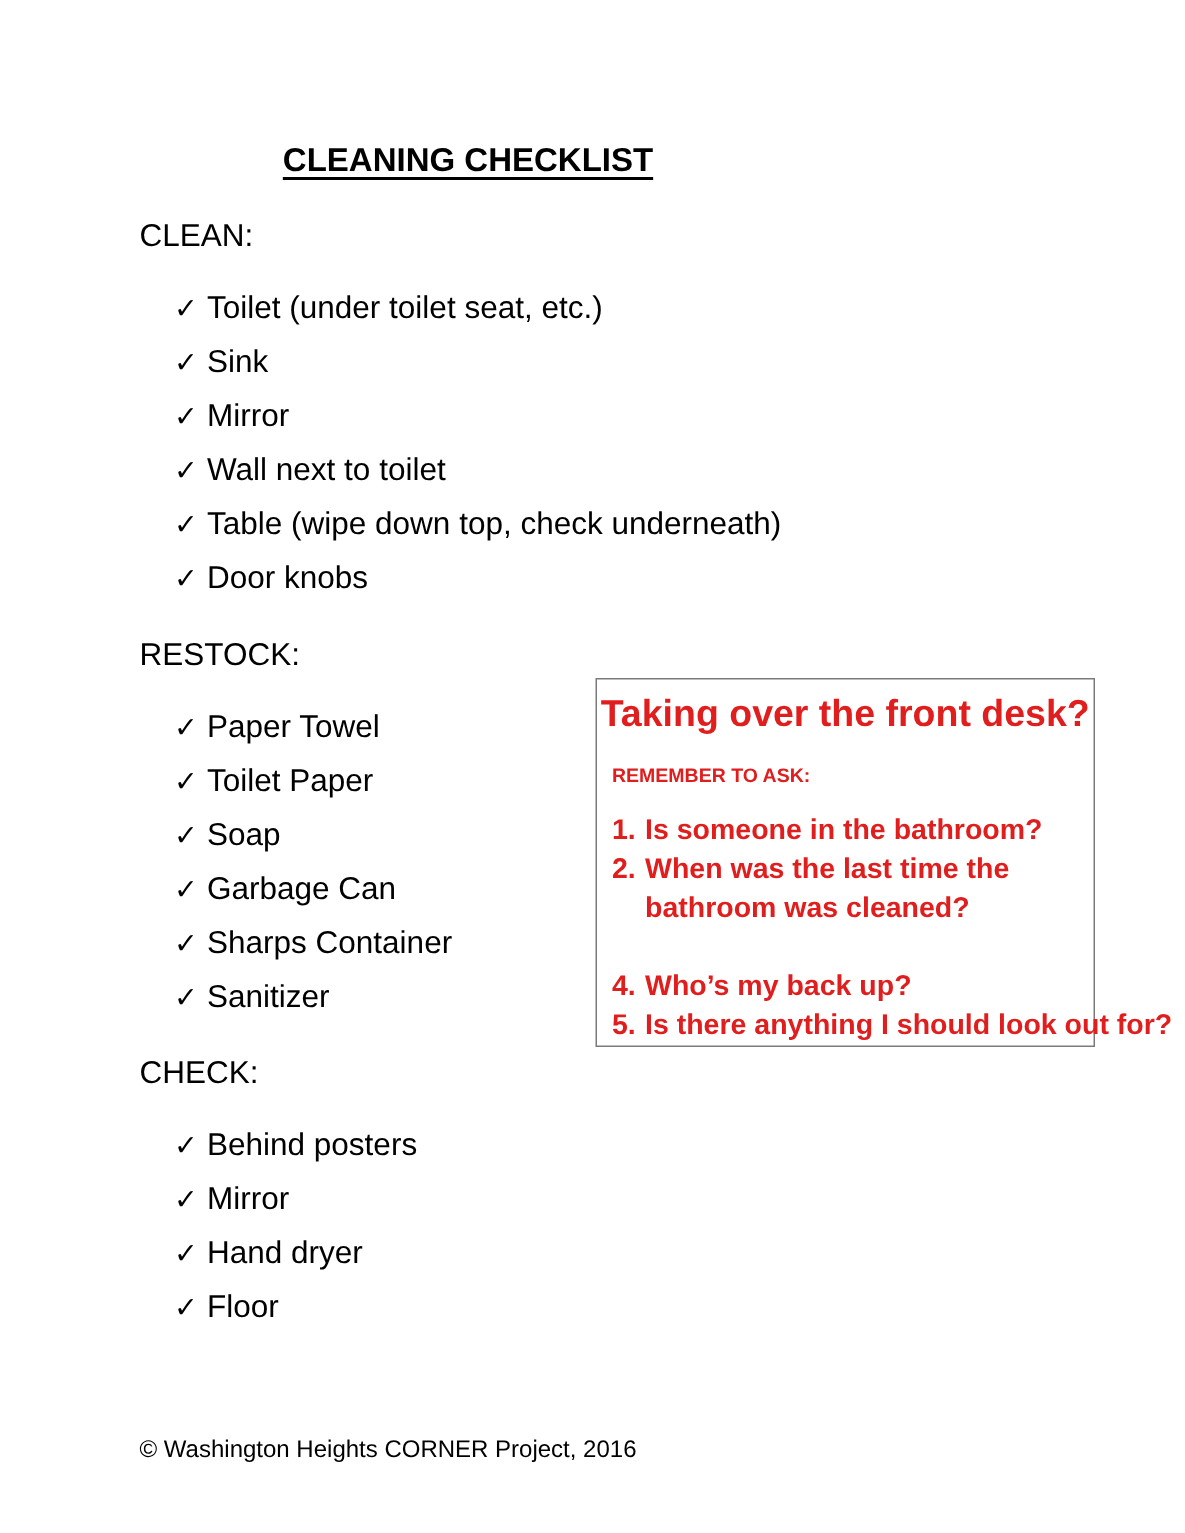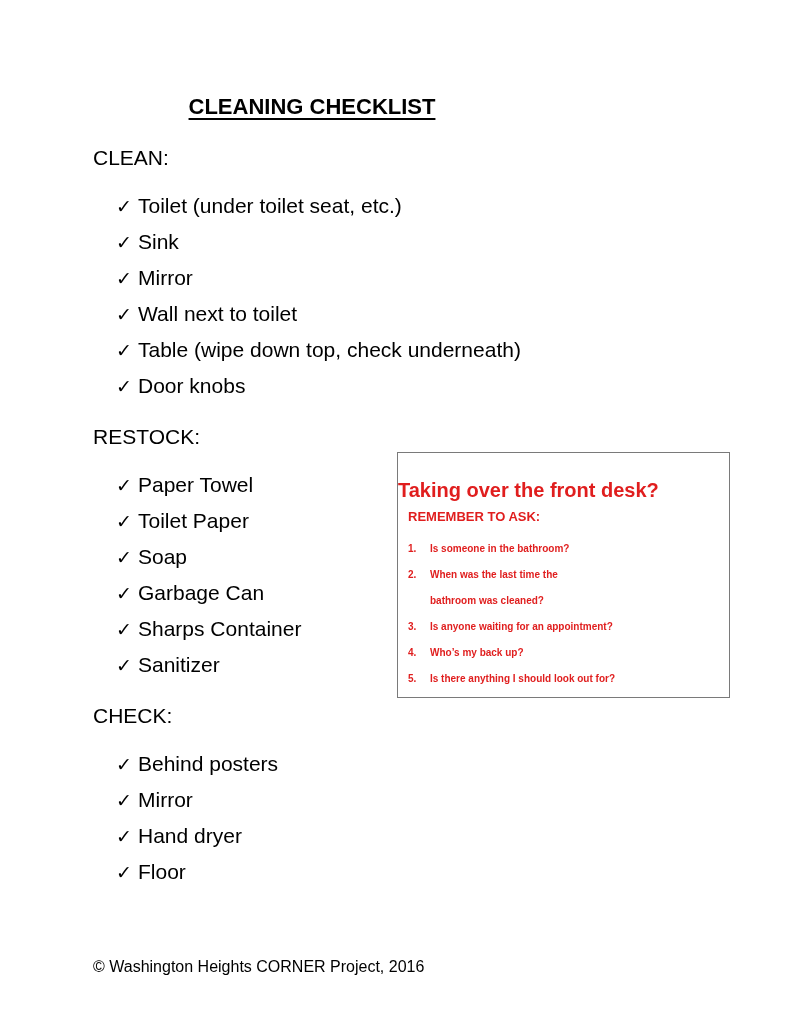--- a/index.html
+++ b/index.html
@@ -6,24 +6,24 @@
   body { width: 790px; height: 1022px; position: relative; overflow: hidden;
          font-family: "Liberation Sans", "DejaVu Sans", sans-serif; color: #000; }
   .title { position: absolute; left: 0; width: 624px; top: 94px; text-align: center;
            font-size: 22px; font-weight: bold; }
   .title span { text-decoration: underline; text-underline-offset: 4px; text-decoration-thickness: 2px; }
   .section-heading { position: absolute; left: 93px; font-size: 21px; }
   .item { position: absolute; left: 116px; font-size: 21px; white-space: nowrap; }
   .item .check { display: inline-block; width: 22px; font-size: 19px; }
   .callout { position: absolute; left: 397px; top: 452px; width: 333px; height: 246px;
              border: 1px solid #7a7a7a; box-sizing: border-box; color: #e01e1e; }
-  .callout .c-title { position: absolute; left: 0; width: 100%; top: 9px; text-align: left;
-                      font-weight: bold; font-size: 20px; margin-top: 17px; }
+  .callout .c-title { position: absolute; left: 0; width: 100%; top: 9px; text-align: center;
+                      font-weight: bold; font-size: 25px; }
   .callout .c-sub { position: absolute; left: 10px; top: 56px; font-weight: bold; font-size: 13px; }
-  .callout .q { position: absolute; left: 10px; font-weight: bold; font-size: 10px; white-space: nowrap; }
+  .callout .q { position: absolute; left: 10px; font-weight: bold; font-size: 19px; white-space: nowrap; }
   .callout .q .num { display: inline-block; width: 22px; }
   .footer { position: absolute; left: 93px; top: 958px; font-size: 16px; }
 </style>
 </head>
 <body>
 
 <div class="title"><span>CLEANING CHECKLIST</span></div>
 
 <div class="section-heading" style="top:146px">CLEAN:</div>
 <div class="item" style="top:194px"><span class="check">✓</span><span>Toilet (under toilet seat, etc.)</span></div>
@@ -46,18 +46,17 @@
 <div class="item" style="top:788px"><span class="check">✓</span><span>Mirror</span></div>
 <div class="item" style="top:824px"><span class="check">✓</span><span>Hand dryer</span></div>
 <div class="item" style="top:860px"><span class="check">✓</span><span>Floor</span></div>
 
 <div class="callout">
   <div class="c-title">Taking over the front desk?</div>
   <div class="c-sub">REMEMBER TO ASK:</div>
   <div class="q" style="top:90px"><span class="num">1.</span><span>Is someone in the bathroom?</span></div>
   <div class="q" style="top:116px"><span class="num">2.</span><span>When was the last time the</span></div>
   <div class="q" style="top:142px; left:32px">bathroom was cleaned?</div>
-  <div class="q" style="top:168px"><span class="num">3.</span><span>Is anyone waiting for an appointment?</span></div>
   <div class="q" style="top:194px"><span class="num">4.</span><span>Who’s my back up?</span></div>
   <div class="q" style="top:220px"><span class="num">5.</span><span>Is there anything I should look out for?</span></div>
 </div>
 
 <div class="footer">© Washington Heights CORNER Project, 2016</div>
 
 </body></html>

